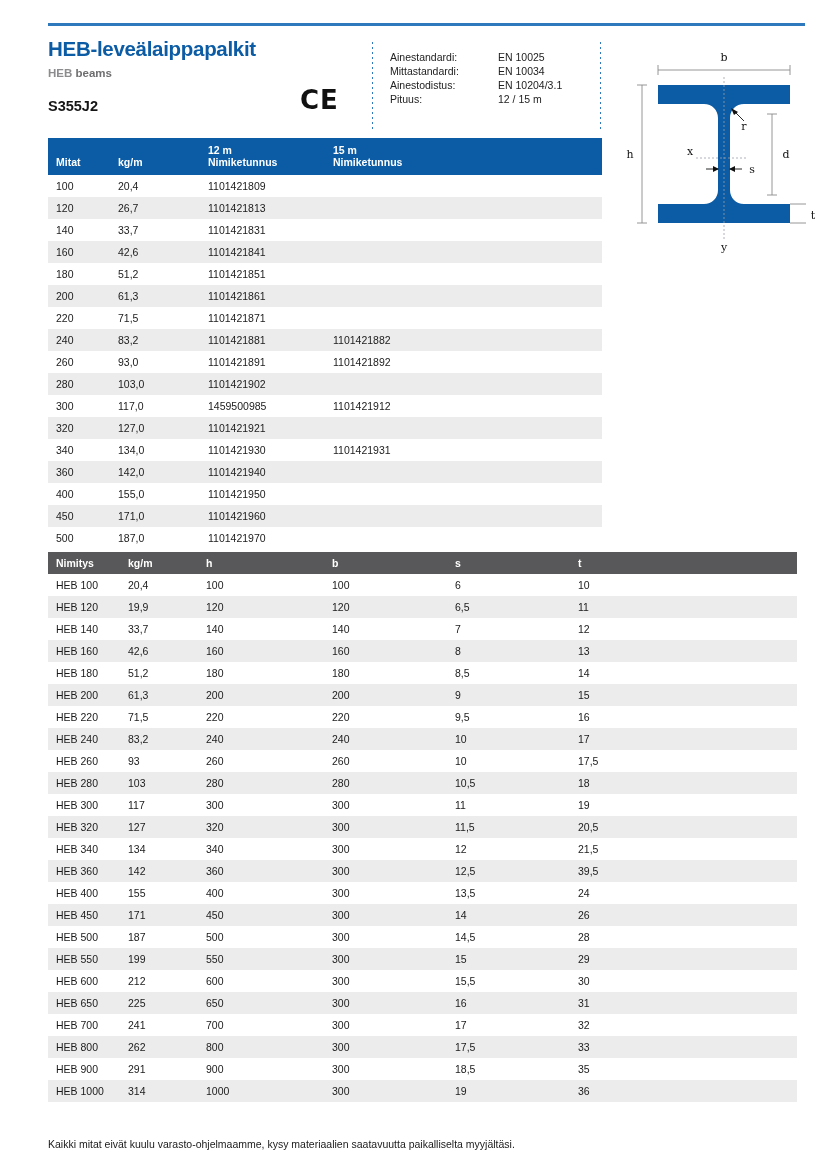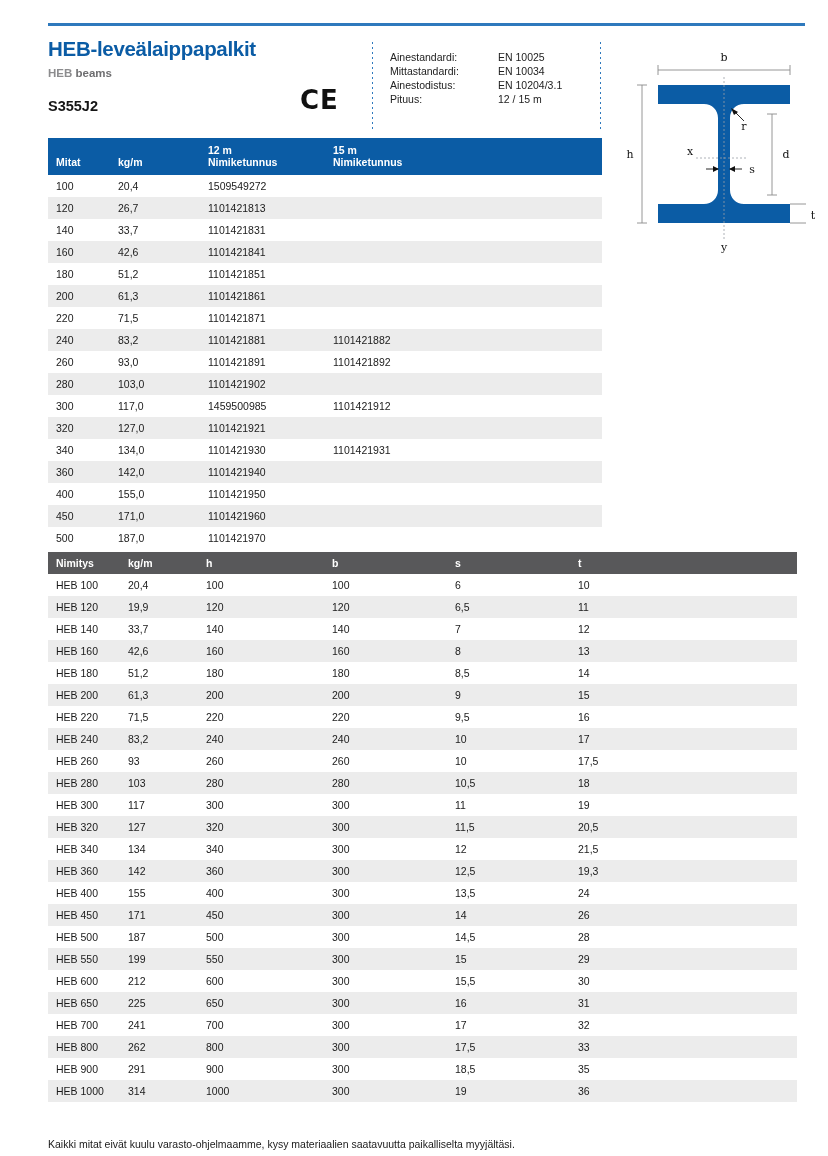--- a/index.html
+++ b/index.html
@@ -220,21 +220,21 @@
         <th class="c3">
           <span class="hl1">15 m</span>
           <span class="hl2">Nimiketunnus</span>
         </th>
       </tr>
     </thead>
     <tbody id="tbl1-body">
         <tr>
           <td class="c0">100</td>
           <td class="c1">20,4</td>
-          <td class="c2">1509549272</td>
+          <td class="c2">1101421809</td>
           <td class="c3"></td>
         </tr>
         <tr class="alt">
           <td class="c0">120</td>
           <td class="c1">26,7</td>
           <td class="c2">1101421813</td>
           <td class="c3"></td>
         </tr>
         <tr>
           <td class="c0">140</td>
@@ -444,21 +444,21 @@
           <td class="d3">300</td>
           <td class="d4">12</td>
           <td class="d5">21,5</td>
         </tr>
         <tr class="alt">
           <td class="d0">HEB 360</td>
           <td class="d1">142</td>
           <td class="d2">360</td>
           <td class="d3">300</td>
           <td class="d4">12,5</td>
-          <td class="d5">19,3</td>
+          <td class="d5">39,5</td>
         </tr>
         <tr>
           <td class="d0">HEB 400</td>
           <td class="d1">155</td>
           <td class="d2">400</td>
           <td class="d3">300</td>
           <td class="d4">13,5</td>
           <td class="d5">24</td>
         </tr>
         <tr class="alt">

